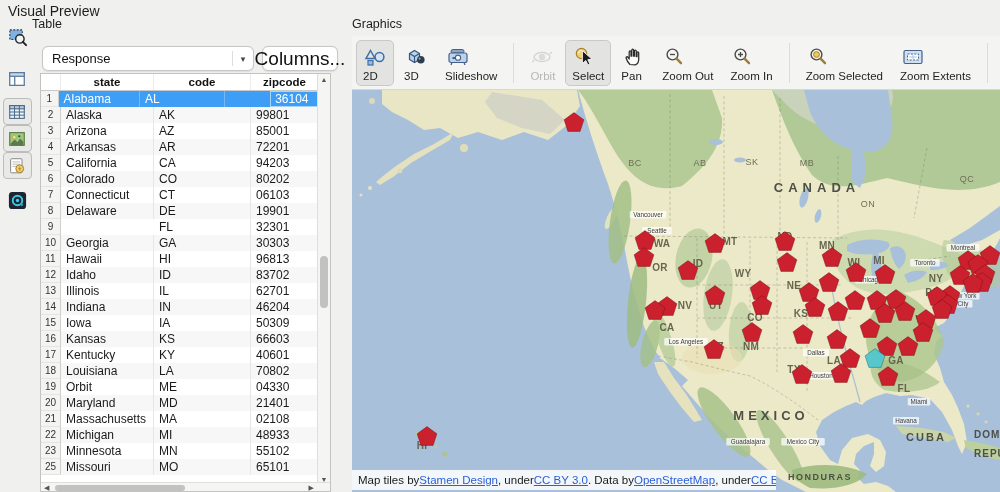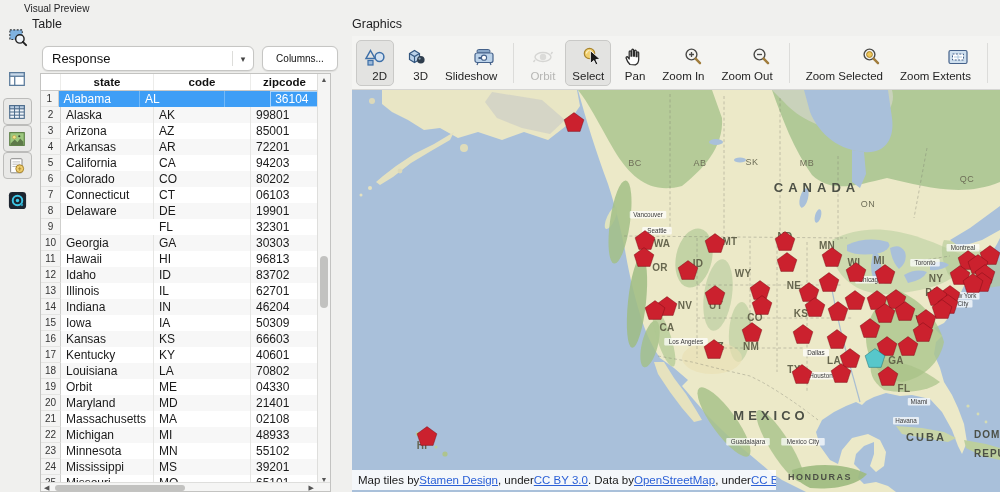--- a/index.html
+++ b/index.html
@@ -1,36 +1,36 @@
 <!DOCTYPE html>
 <html><head>
 <meta charset="utf-8">
 <style>
   html,body{margin:0;padding:0;}
   body{width:1000px;height:492px;overflow:hidden;position:relative;background:#f0f0ee;
        font-family:"Liberation Sans","DejaVu Sans",sans-serif;-webkit-font-smoothing:antialiased;}
   .abs{position:absolute;}
   
-  #app-title{left:24px;top:3px;font-size:10px;color:#1d1d1f;}
+  #app-title{left:8px;top:3px;font-size:14px;color:#1d1d1f;}
   .panel-title{font-size:12.5px;color:#1d1d1f;}
   #table-title{left:32px;top:17px;}
   #graphics-title{left:352px;top:17px;}
   
   #tool-strip{left:0;top:24px;width:34px;display:flex;flex-direction:column;align-items:center;}
   .side-btn{width:27px;height:25px;display:flex;align-items:center;justify-content:center;border-radius:4px;border:1px solid transparent;}
   .side-btn.framed{border-color:#bcbcba;background:#e9e9e7;}
   .sb-gap1{margin-bottom:14px;} .sb-gap2{margin-bottom:6px;} .sb-gap3{margin-top:8px;}
   
   #dataset-dropdown{left:42px;top:46px;width:210px;height:23px;background:#fff;border:1px solid #c6c6c4;border-radius:6px;
      display:flex;align-items:center;font-size:13px;color:#111;box-shadow:0 .5px 1px rgba(0,0,0,.08);}
   #dataset-dropdown .val{padding-left:9px;flex:1;}
   #dataset-dropdown .divider{width:1px;height:15px;background:#ddddda;}
   #dataset-dropdown .chev{width:20px;text-align:center;font-size:9px;color:#444;}
   #columns-button{left:262px;top:46px;width:74px;height:23px;background:#fff;border:1px solid #c6c6c4;border-radius:6px;
-     display:flex;align-items:center;justify-content:center;font-size:10px;color:#111;box-shadow:0 .5px 1px rgba(0,0,0,.08);}
+     display:flex;align-items:center;justify-content:center;font-size:19px;color:#111;box-shadow:0 .5px 1px rgba(0,0,0,.08);}
   
   #data-table{left:40px;top:73px;width:291px;height:419px;background:#fff;border:1px solid #c3c3c1;box-sizing:border-box;}
   #thead{display:flex;height:16px;border-bottom:1px solid #c9c9c7;background:#fff;font-weight:bold;font-size:11.5px;color:#111;}
   .hc{display:flex;align-items:center;justify-content:center;box-sizing:border-box;border-right:1px solid #ececea;}
   #tbody{height:394px;overflow:hidden;font-size:12px;color:#1a1a1a;}
   .tr{display:flex;height:16px;background:#fff;}
   .tr:nth-child(even){background:#f7f7f7;}
   .td{box-sizing:border-box;display:flex;align-items:center;border-right:1px solid #e6e6e4;overflow:hidden;white-space:nowrap;}
   .td.num{width:20px;justify-content:center;font-size:10px;color:#333;background:#f4f4f3;border-right:1px solid #cfcfcd;border-bottom:1px solid #e4e4e2;}
   .td.c-state{width:93px;padding-left:5px;}
@@ -45,21 +45,21 @@
      display:flex;flex-direction:column;align-items:center;justify-content:space-between;padding:2px 0;}
   #vscroll .arrow{font-size:7px;color:#555;line-height:7px;}
   #vthumb{position:absolute;right:2px;top:182px;width:8px;height:52px;background:#c2c2c0;border-radius:4px;}
   #hscroll{position:absolute;left:0;bottom:0;width:100%;height:9px;background:#f5f5f4;border-top:1px solid #dededc;box-sizing:border-box;}
   #hscroll .arrow{position:absolute;top:0;font-size:7px;color:#555;line-height:9px;}
   #hscroll .left{left:3px;} #hscroll .right{right:16px;}
   #hthumb{position:absolute;left:14px;top:1.5px;width:130px;height:6px;background:#c2c2c0;border-radius:3px;}
   
   #toolbar{left:352px;top:36px;width:648px;height:54px;background:#f4f4f2;border-bottom:1px solid #d6d6d4;box-sizing:border-box;
      display:flex;align-items:center;padding-left:4px;gap:3px;overflow:hidden;}
-  .tb-btn{display:flex;flex-direction:column;align-items:flex-end;justify-content:center;height:46px;padding:2px 6px 1px;
+  .tb-btn{display:flex;flex-direction:column;align-items:flex-start;justify-content:center;height:46px;padding:2px 6px 1px;
      border:1px solid transparent;border-radius:5px;box-sizing:border-box;flex:none;}
   .tb-btn.active{background:#e3e3e1;border-color:#c9c9c7;}
   .tb-icon{height:26px;display:flex;align-items:center;justify-content:center;}
   .tb-label{font-size:11.5px;color:#1f1f1f;margin-top:0px;white-space:nowrap;}
   .tb-btn.disabled .tb-label{color:#b6b6b4;}
   .tb-sep{width:1px;height:40px;background:#dcdcda;margin:0 6px;flex:none;}
   
   #map{left:352px;top:90px;width:648px;height:402px;overflow:hidden;background:#a9c0da;}
   #map svg{display:block;}
   #attribution{position:absolute;left:0;bottom:2px;width:418px;height:20px;background:rgba(255,255,255,.87);
@@ -274,26 +274,20 @@
         <div class="td c-code" style="width: 97px;">MI</div>
         <div class="td c-zip" style="width: 68px;">48933</div>
       </div>
       <div class="tr">
         <div class="td num" style="width: 20px;">23</div>
         <div class="td c-state" style="width: 93px;">Minnesota</div>
         <div class="td c-code" style="width: 97px;">MN</div>
         <div class="td c-zip" style="width: 68px;">55102</div>
       </div>
       <div class="tr">
-        <div class="td num" style="width: 20px;">24</div>
-        <div class="td c-state" style="width: 93px;">Mississippi</div>
-        <div class="td c-code" style="width: 97px;">MS</div>
-        <div class="td c-zip" style="width: 68px;">39201</div>
-      </div>
-      <div class="tr">
         <div class="td num" style="width: 20px;">25</div>
         <div class="td c-state" style="width: 93px;">Missouri</div>
         <div class="td c-code" style="width: 97px;">MO</div>
         <div class="td c-zip" style="width: 68px;">65101</div>
       </div>
     </div>
   <div id="vscroll">
     <span class="arrow">▲</span>
     <span class="arrow">▼</span>
     <div id="vthumb"></div>
@@ -367,34 +361,34 @@
           <path d="M9,19.5 C7.2,17.5 5.6,15 5.1,13 C4.8,11.8 6.3,11.3 7,12.3 L8.2,14 L8.2,6.8 C8.2,5.5 10,5.5 10,6.8 L10,11.2 L10.8,11.2 L10.8,5.2 C10.8,3.9 12.6,3.9 12.6,5.2 L12.6,11.2 L13.4,11.2 L13.4,6 C13.4,4.7 15.2,4.7 15.2,6 L15.2,11.7 L16,11.7 L16,7.7 C16,6.5 17.7,6.5 17.7,7.7 L17.7,14.2 C17.7,16.7 16.3,19 14.3,19.8 Z" fill="#fff" stroke="#2c2c2c" stroke-width="1.25" stroke-linejoin="round"></path>
         </svg>
       </div>
       <div class="tb-label">Pan</div>
     </div>
     <div class="tb-btn">
       <div class="tb-icon">
         <svg width="24" height="24" viewBox="0 0 24 24">
           <circle cx="10.5" cy="9.5" r="5.4" fill="none" stroke="#4a4a48" stroke-width="1.4"></circle>
           <path d="M14.6,13.6 L19,18.2" stroke="#a07c3c" stroke-width="2.4" stroke-linecap="round"></path>
-          <path d="M8,9.5 h5 M10.5,7 v5" stroke="#4a4a48" stroke-width="1.3"></path>
-        </svg>
-      </div>
-      <div class="tb-label">Zoom In</div>
+          <path d="M8,9.5 h5" stroke="#4a4a48" stroke-width="1.3"></path>
+        </svg>
+      </div>
+      <div class="tb-label">Zoom Out</div>
     </div>
     <div class="tb-btn">
       <div class="tb-icon">
         <svg width="24" height="24" viewBox="0 0 24 24">
           <circle cx="10.5" cy="9.5" r="5.4" fill="none" stroke="#4a4a48" stroke-width="1.4"></circle>
           <path d="M14.6,13.6 L19,18.2" stroke="#a07c3c" stroke-width="2.4" stroke-linecap="round"></path>
-          <path d="M8,9.5 h5" stroke="#4a4a48" stroke-width="1.3"></path>
-        </svg>
-      </div>
-      <div class="tb-label">Zoom Out</div>
+          <path d="M8,9.5 h5 M10.5,7 v5" stroke="#4a4a48" stroke-width="1.3"></path>
+        </svg>
+      </div>
+      <div class="tb-label">Zoom In</div>
     </div>
     <div class="tb-sep"></div>
     <div class="tb-btn">
       <div class="tb-icon">
         <svg width="24" height="24" viewBox="0 0 24 24">
           <circle cx="10.5" cy="9.5" r="5.4" fill="none" stroke="#4a4a48" stroke-width="1.4"></circle>
           <circle cx="10.5" cy="9.5" r="2.9" fill="#f0c75a" stroke="#a8842e" stroke-width="1"></circle>
           <path d="M14.6,13.6 L19,18.2" stroke="#a07c3c" stroke-width="2.4" stroke-linecap="round"></path>
         </svg>
       </div>

